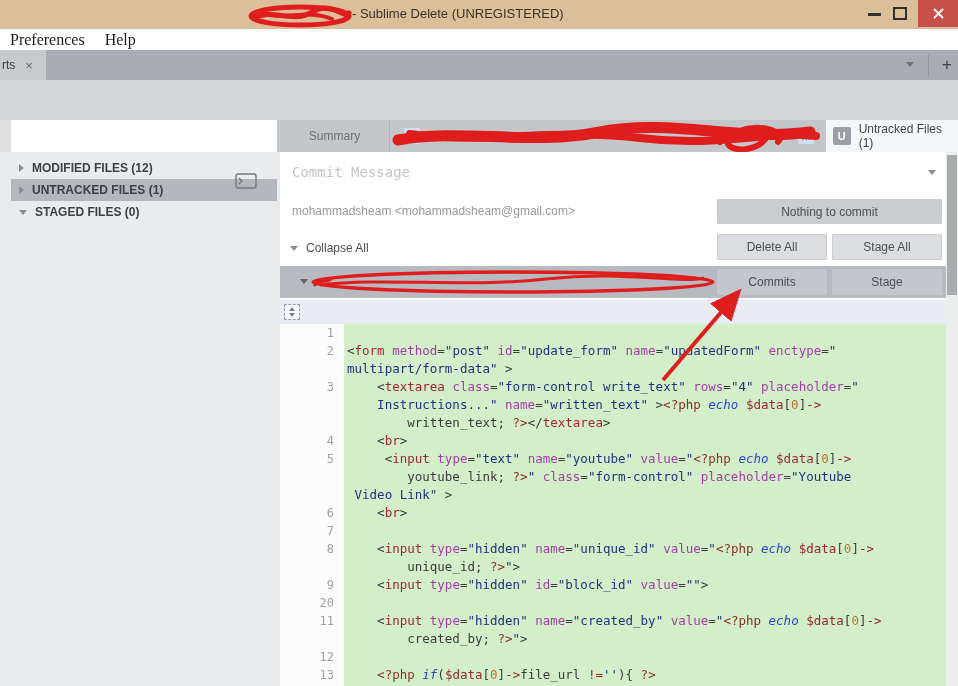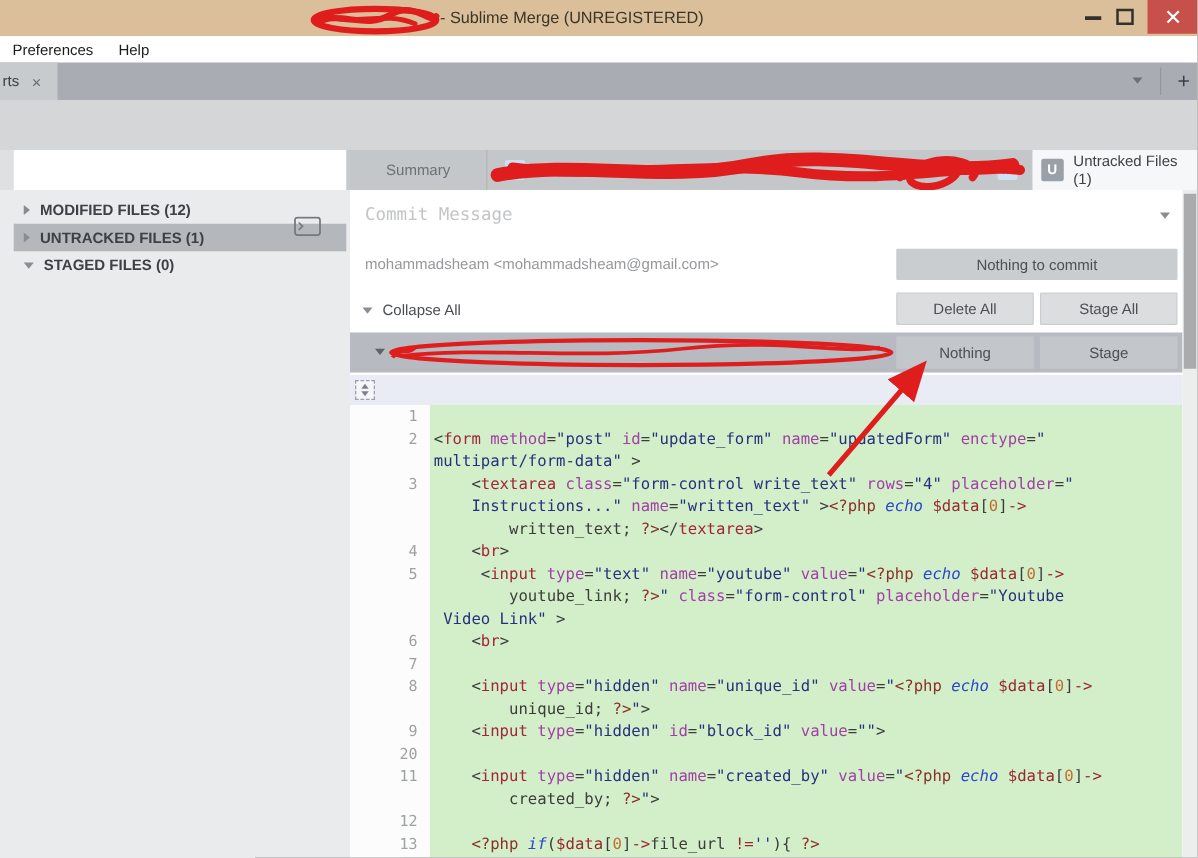--- a/index.html
+++ b/index.html
@@ -14,21 +14,21 @@
   
   .titlebar { left:0; top:0; width:958px; height:29px; background:#dabf9a; }
   .title-text { position:absolute; left:352px; top:6px; font-size:13px; color:#3c3427; white-space:nowrap; }
   .win-min  { position:absolute; left:868px; top:13px; width:13px; height:3px; background:#33312e; cursor:pointer; }
   .win-max  { position:absolute; left:893px; top:7px;  width:14px; height:13px; border:2px solid #33312e; background:transparent; cursor:pointer; }
   .win-close{ position:absolute; left:918px; top:0;    width:40px; height:27px; background:#c8504b; color:#fff;
               display:flex; align-items:center; justify-content:center; font-size:13px; font-weight:bold; cursor:pointer; }
 
   
   .menubar { left:0; top:29px; width:958px; height:21px; background:#ffffff; display:flex; align-items:center; }
-  .menu-item { font-size:12px; color:#1c1c1c; padding:12px 10px; height:100%; display:flex; align-items:center; cursor:default; }
+  .menu-item { font-size:16px; color:#1c1c1c; padding:12px 10px; height:100%; display:flex; align-items:center; cursor:default;font-family:Liberation Serif, serif; }
 
   
   .tabstrip { left:0; top:50px; width:958px; height:30px; background:#a9adb3; }
   .repo-tab { position:absolute; left:0; top:0; width:46px; height:30px; background:#c8cbce;
               display:flex; align-items:center; font-size:12px; color:#3a3e43; padding-left:2px; }
   .repo-tab .x { margin-left:10px; color:#686c72; font-size:13px; cursor:pointer; }
   .strip-caret { position:absolute; left:906px; top:12px; }
   .strip-div { position:absolute; left:928px; top:4px; width:1px; height:22px; background:#94989e; }
   .strip-plus { position:absolute; left:936px; top:3px; width:22px; height:24px; color:#3d4147; font-size:17px;
                 display:flex; align-items:center; justify-content:center; cursor:pointer; }
@@ -130,21 +130,21 @@
 
   
   .overlay { left:0; top:0; width:958px; height:686px; pointer-events:none; z-index:50; }
 </style>
 </head>
 <body>
 
 <div class="app">
 
   <div class="abs titlebar">
-    <span class="title-text">- Sublime Merge (UNREGISTERED)</span>
+    <span class="title-text">- Sublime Delete (UNREGISTERED)</span>
     <div class="win-min"></div>
     <div class="win-max"></div>
     <div class="win-close">
       <svg width="11" height="11" viewBox="0 0 11 11">
         <path d="M1,1 L10,10 M10,1 L1,10" stroke="#ffffff" stroke-width="1.8"></path>
       </svg>
     </div>
   </div>
 
   <div class="abs menubar">
@@ -270,21 +270,21 @@
       <div class="btn btn-outline btn-deleteall">Delete All</div>
     </div>
 
     <div class="file-row">
       <span class="arr tri-d" style="border-top-color:#5e6268;"></span>
       <svg class="abs" style="left:26px;top:2px;" width="414" height="28">
         <ellipse cx="207" cy="14" rx="200" ry="10" fill="none" stroke="#df1d1d" stroke-width="3.4"></ellipse>
         <path d="M14,17 C 80,9 160,20 240,11 S 370,16 398,10" fill="none" stroke="#df1d1d" stroke-width="3"></path>
         <path d="M8,18 c 6,-9 12,-1 18,-8" fill="none" stroke="#df1d1d" stroke-width="3"></path>
       </svg>
-      <div class="btn btn-gray btn-delete">Nothing</div>
+      <div class="btn btn-gray btn-delete">Commits</div>
       <div class="btn btn-gray btn-stage">Stage</div>
     </div>
 
     <div class="hunk-strip">
       <div class="hunk-icon">
         <i class="up"></i>
           <i class="dn"></i>
       </div>
     </div>
 

